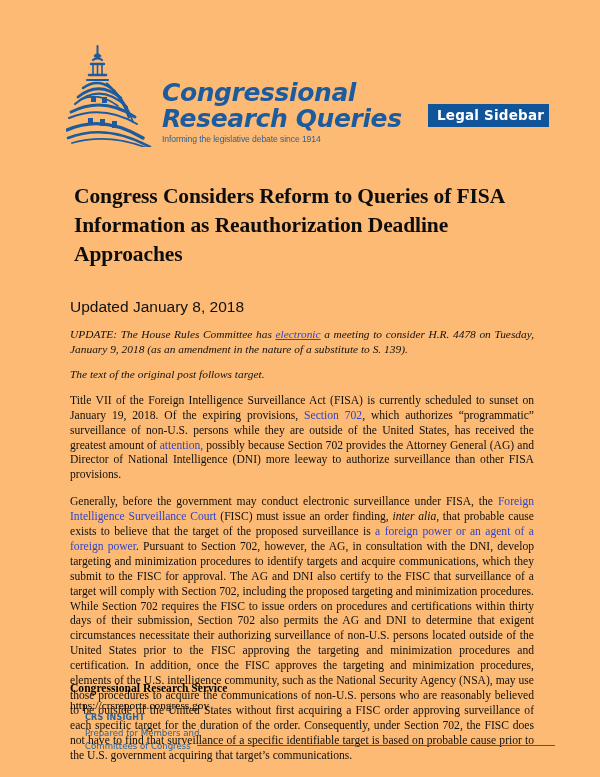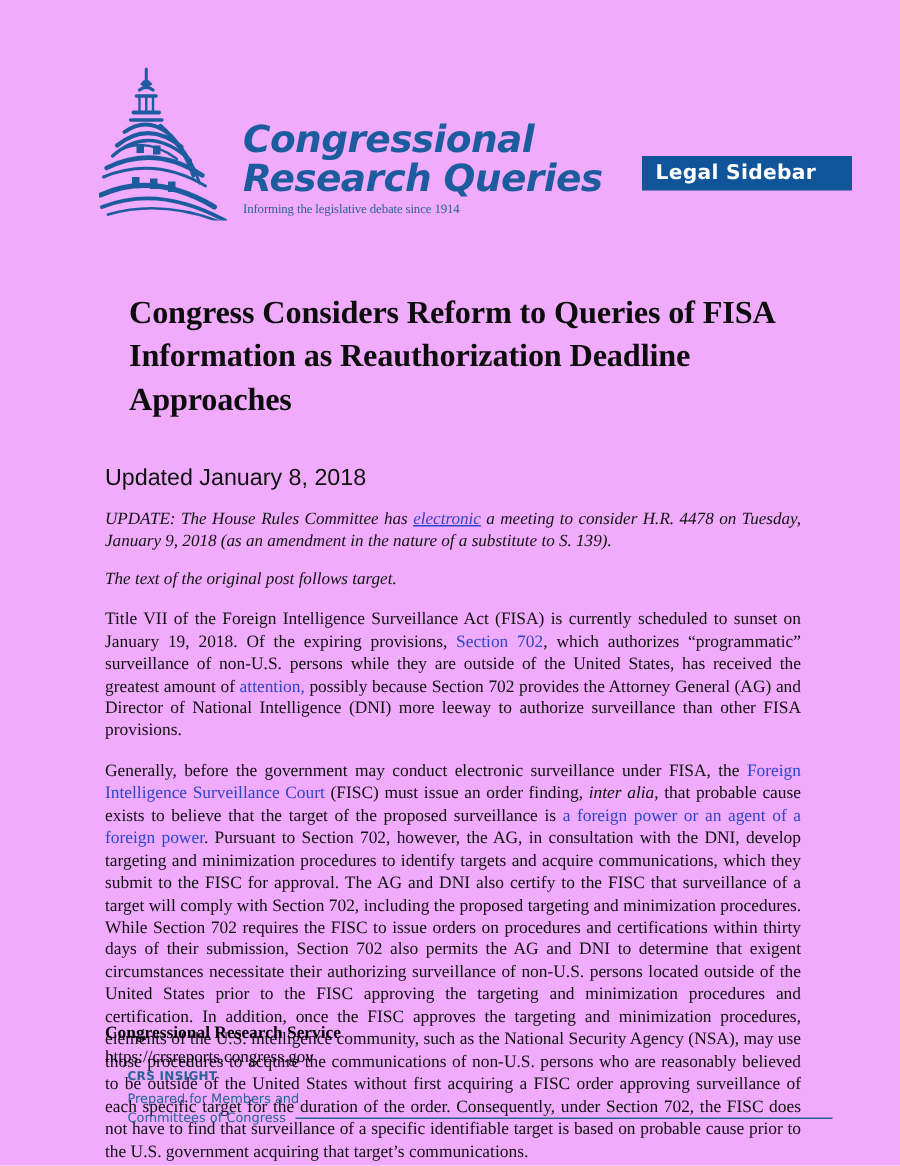--- a/index.html
+++ b/index.html
@@ -14,21 +14,21 @@
     height: 777px;
     position: relative;
     font-family: "Liberation Serif", "DejaVu Serif", serif;
     color: #000000;
     overflow: hidden;
   }
 
   .page {
     position: absolute;
     inset: 0;
-    background: #f0abfc;
+    background: #fdba74;
     padding: 0;
   }
 
   
   .header {
     position: absolute;
     left: 0;
     top: 0;
     width: 600px;
     height: 160px;
@@ -63,53 +63,53 @@
     font-style: italic;
     color: #1C5C9E;
     font-size: 25px;
     line-height: 25px;
     letter-spacing: -0.4px;
     white-space: nowrap;
   }
   .logo-word2 { margin-top: 1px; }
 
   .logo-tagline {
-    font-family: Liberation Serif, serif;
+    font-family: Liberation Sans, sans-serif;
     font-size: 8.6px;
     color: #2C6396;
     letter-spacing: -0.1px;
     margin-top: 3px;
     white-space: nowrap;
   }
 
   .badge {
     position: absolute;
     left: 428px;
     top: 104px;
     background: #10559A;
-    padding: 3px 24px 4px 9px;
+    padding: 3px 5px 4px 9px;
     color: #ffffff;
     font-family: "DejaVu Sans", sans-serif;
     font-weight: bold;
     font-size: 13.5px;
     letter-spacing: 0.2px;
     line-height: 16px;
     white-space: nowrap;
   }
 
   
   .content {
     position: absolute;
     left: 70px;
     top: 178px;
     width: 464px;
   }
 
   h1.doc-title {
-    margin: 16px;
+    margin: 4px;
     font-family: "Liberation Serif", "DejaVu Serif", serif;
     font-weight: bold;
     font-size: 21.5px;
     line-height: 29px;
     letter-spacing: -0.1px;
     color: #0d0d0d;
   }
 
   h2.doc-date {
     margin: 28px 0 0 0;

